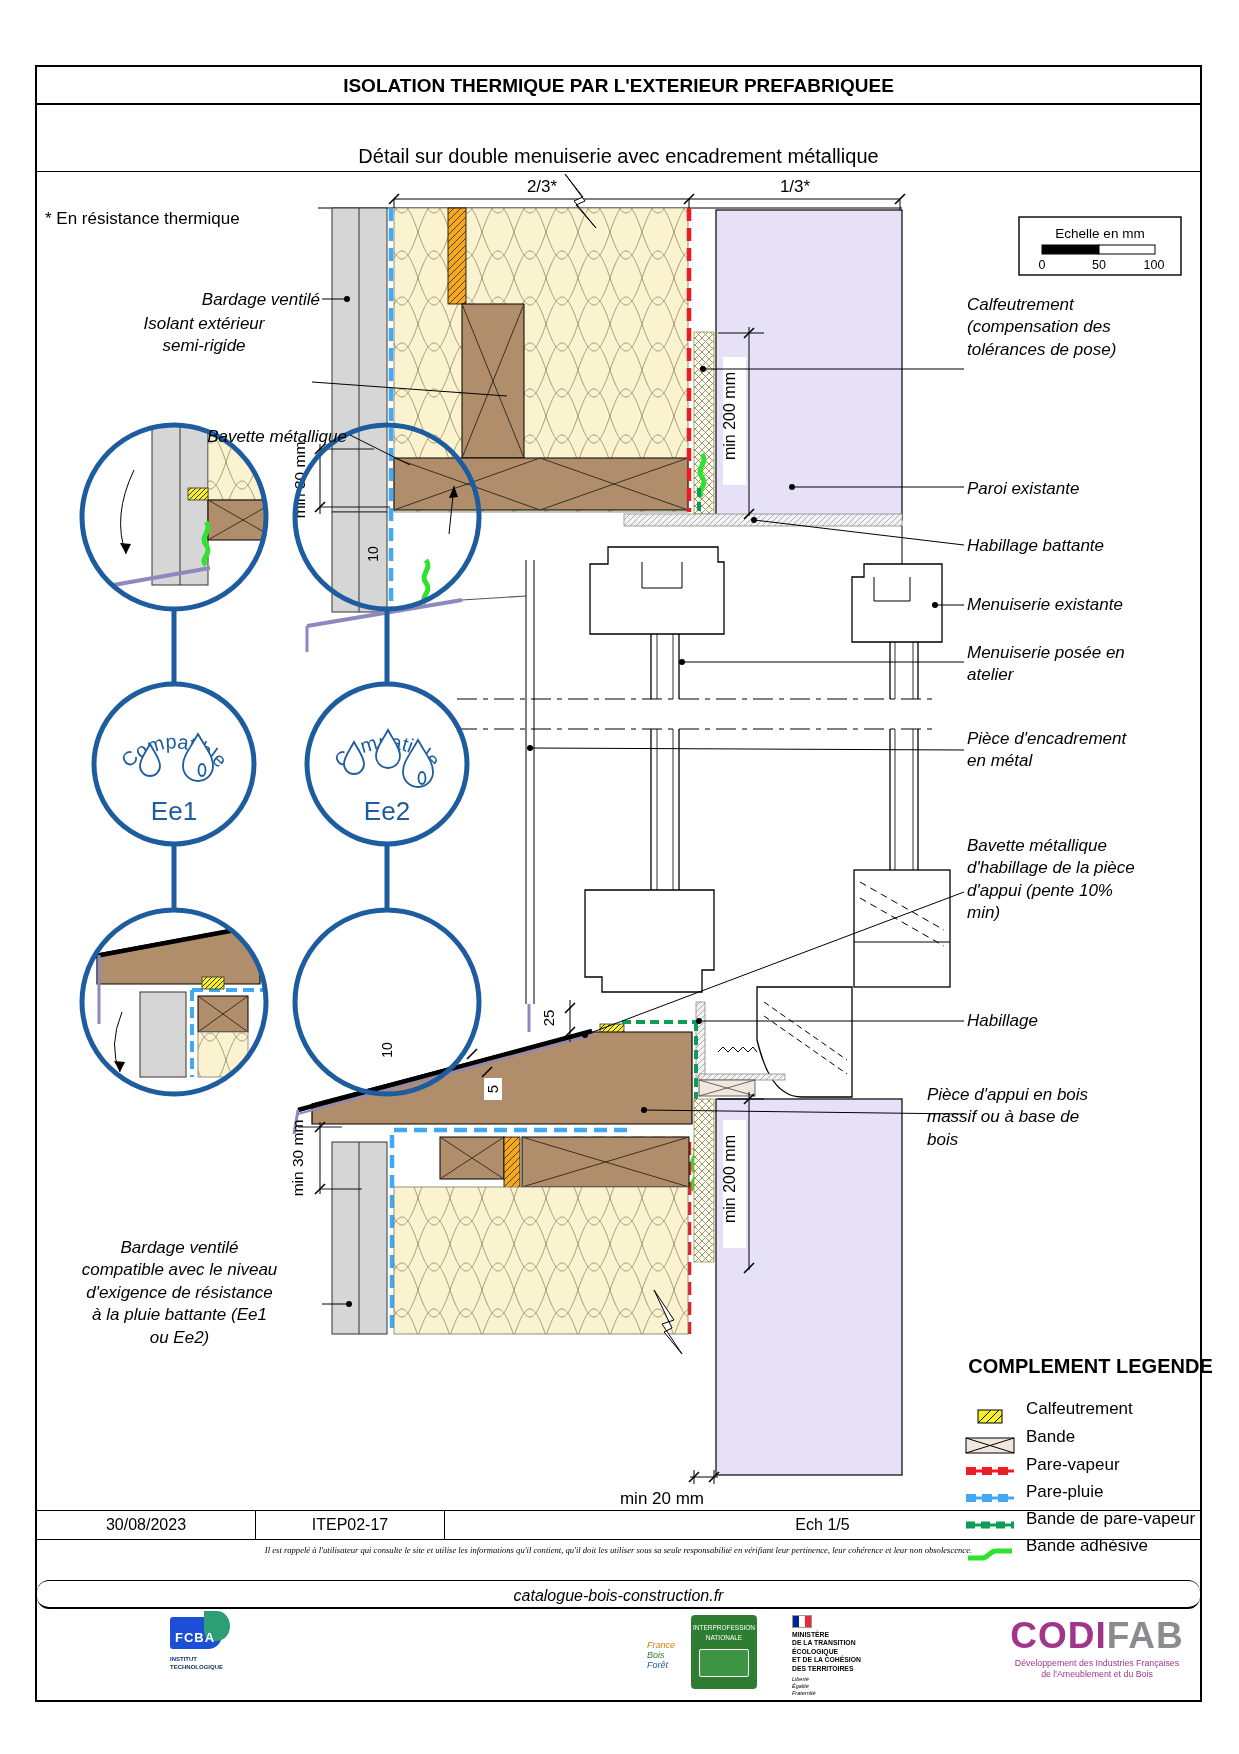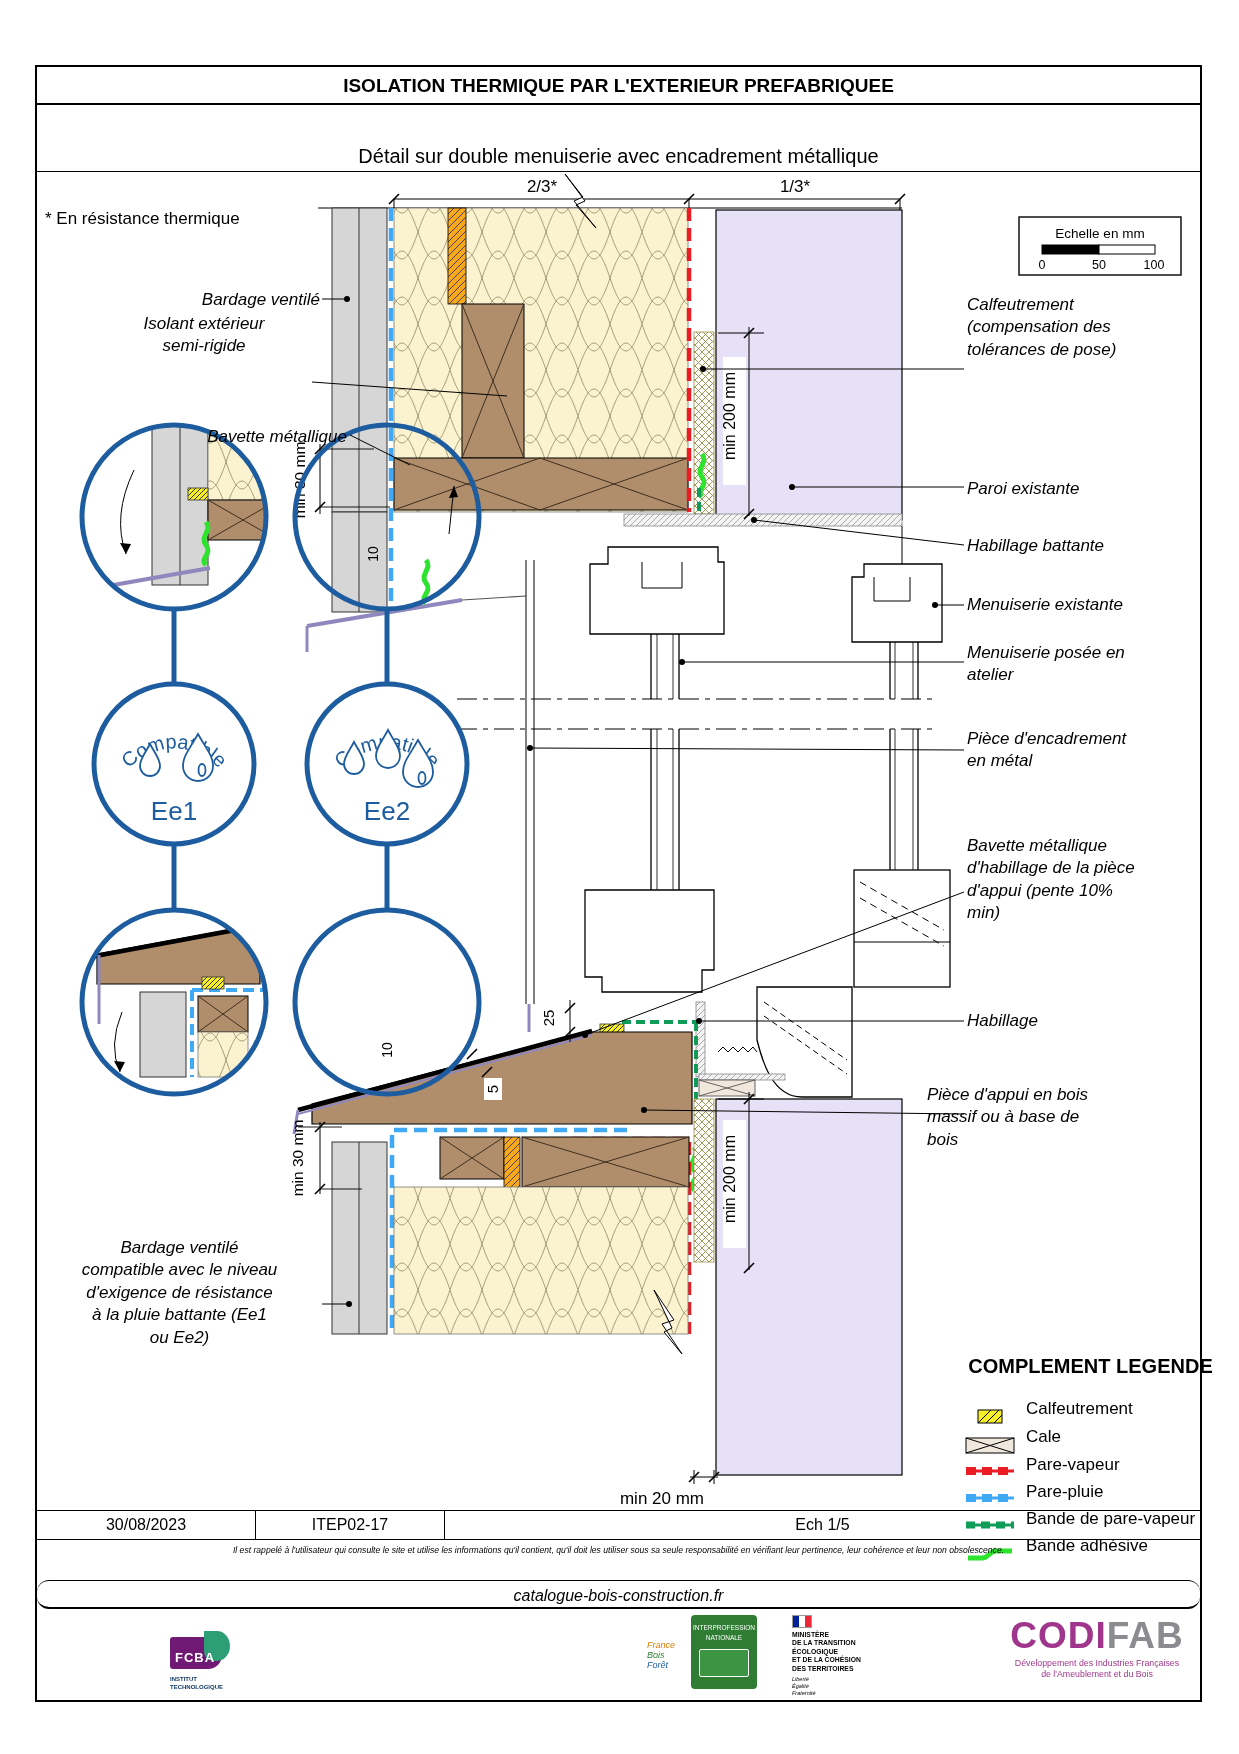--- a/index.html
+++ b/index.html
@@ -18,26 +18,26 @@
   
   .legend{position:absolute;left:905px;top:1288px;width:297px;}
   .legend-title{font-size:20px;font-weight:bold;text-align:center;width:100%;}
   .leg-item{position:absolute;height:22px;display:flex;align-items:center;}
   .leg-swatch{width:56px;display:flex;justify-content:center;margin-right:8px;}
   .leg-label{font-size:17px;white-space:nowrap;}
   
   .ftable{position:absolute;left:0px;top:1443px;width:100%;height:30px;border-top:1.5px solid #000;border-bottom:1.5px solid #000;box-sizing:border-box;display:flex;}
   .fcell{border-right:1.5px solid #000;box-sizing:border-box;font-size:16px;display:flex;align-items:center;justify-content:center;}
   .fcell:last-child{border-right:none;}
-  .disclaimer{position:absolute;left:0;top:1478px;width:100%;text-align:center;font-size:8.6px;font-style:italic;}
+  .disclaimer{position:absolute;left:0;top:1478px;width:100%;text-align:center;font-size:8.6px;font-style:italic;font-family:Liberation Serif, serif;}
   .webrow{position:absolute;left:0;top:1513px;width:100%;height:29px;border-top:1.5px solid #000;border-bottom:2.5px solid #000;box-sizing:border-box;
           text-align:center;font-size:16px;font-style:italic;line-height:29px;border-radius:12px;}
   .logos{position:absolute;left:0;top:1542px;width:100%;height:93px;}
   .fcba{position:absolute;left:133px;top:8px;width:90px;}
-  .fcba-flag{width:52px;height:32px;background:#701a75;border-radius:3px 14px 14px 3px;position:relative;margin-top:20px;}
+  .fcba-flag{width:52px;height:32px;background:#1d4ed8;border-radius:3px 14px 14px 3px;position:relative;}
   .fcba-flag .green{position:absolute;right:-8px;top:-6px;width:26px;height:30px;background:#2e9e77;border-radius:0 60% 60% 40%;}
   .fcba-flag .txt{position:absolute;left:5px;top:13px;color:#fff;font-size:13px;font-weight:bold;letter-spacing:1px;}
   .fcba-sub{margin-top:6px;font-size:6px;font-weight:bold;color:#123a63;line-height:1.4;white-space:pre-line;}
   .fbf{position:absolute;left:610px;top:6px;display:flex;}
   .fbf-left{width:44px;font-size:9px;font-style:italic;line-height:1.1;padding-top:26px;}
   .fbf-left .l1{color:#e07b00;} .fbf-left .l2{color:#2e7d32;} .fbf-left .l3{color:#1c5c9e;}
   .fbf-right{width:66px;height:74px;background:#2e7d32;border-radius:4px;color:#fff;font-size:6.5px;text-align:center;padding-top:8px;box-sizing:border-box;line-height:1.5;}
   .fbf-right .hill{margin:6px auto 0;width:48px;height:26px;background:#3d9443;border:1px solid #fff;border-radius:2px;}
   .mini{position:absolute;left:755px;top:6px;width:120px;}
   .mini-flag{display:flex;width:18px;height:11px;border:0.5px solid #999;}
@@ -434,21 +434,21 @@
         <span class="leg-label">Calfeutrement</span>
       </div>
       <div class="leg-item" style="left:20px;top:71px;">
         <span class="leg-swatch">
           <svg width="50" height="17">
               <rect x="1" y="1" width="48" height="15" fill="#f0e8dc" stroke="#000"></rect>
               <line x1="1" y1="1" x2="49" y2="16" stroke="#000"></line>
               <line x1="49" y1="1" x2="1" y2="16" stroke="#000"></line>
             </svg>
         </span>
-        <span class="leg-label">Cale</span>
+        <span class="leg-label">Bande</span>
       </div>
       <div class="leg-item" style="left:20px;top:99px;">
         <span class="leg-swatch">
           <svg width="52" height="12">
               <line x1="2" y1="6" x2="50" y2="6" stroke="#ec1c24" stroke-width="3"></line>
               <line x1="2" y1="6" x2="50" y2="6" stroke="#ec1c24" stroke-width="8" stroke-dasharray="10 6"></line>
             </svg>
         </span>
         <span class="leg-label">Pare-vapeur</span>
       </div>

